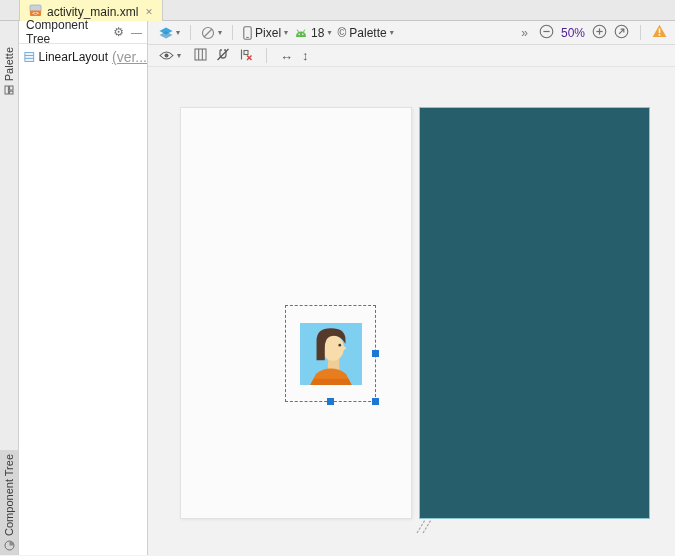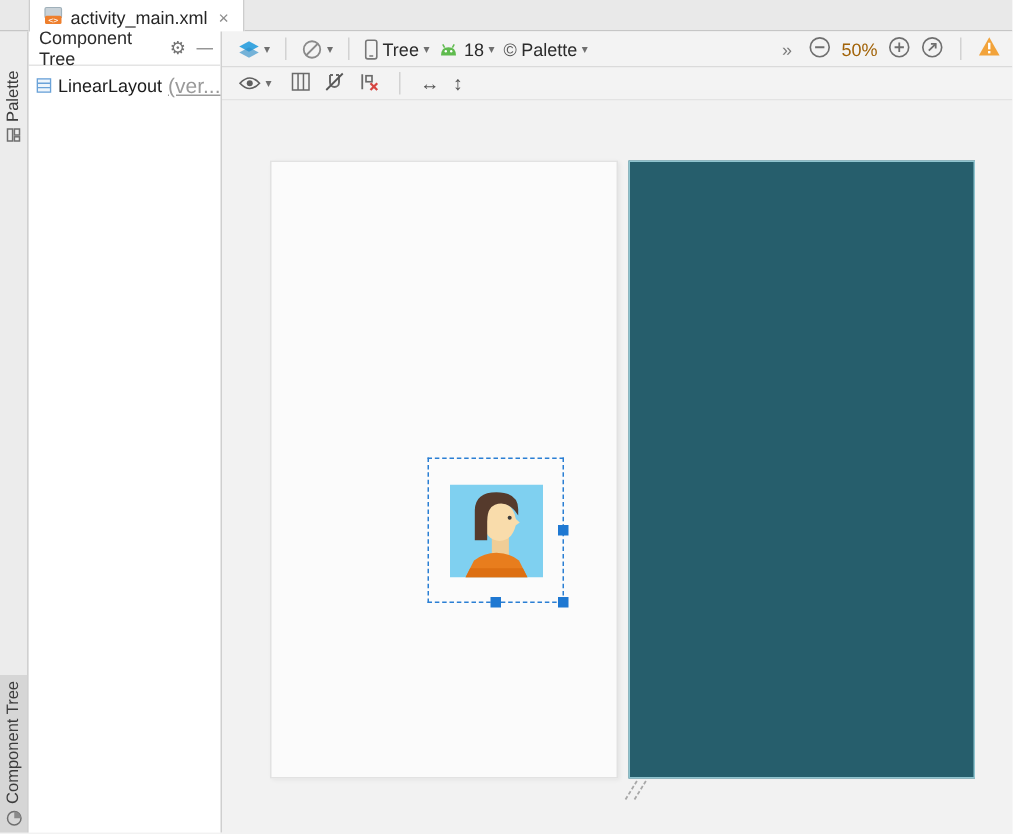--- a/index.html
+++ b/index.html
@@ -3,21 +3,21 @@
 <meta charset="utf-8">
 <style>
   * { margin:0; padding:0; box-sizing:border-box; }
   body { font-family:"Liberation Sans", sans-serif; background:#ffffff; }
   .window { position:relative; width:675px; height:556px; background:#f2f2f2; overflow:hidden;
             font-family:"Liberation Sans", sans-serif; }
 
   
   .tabbar { height:21px; background:#e9e9e9; border-bottom:1px solid #c6c6c6; display:flex; align-items:stretch; }
   .tab { margin-left:19px; display:flex; align-items:center; gap:5px; padding:12px 9px;
-         background:#ffffff; border-left:1px solid #cdcdcd; border-right:1px solid #cdcdcd;
+         background:#fef9c3; border-left:1px solid #cdcdcd; border-right:1px solid #cdcdcd;
          font-size:12px; color:#262626; }
   .tab .close { color:#8d8d8d; font-size:9px; margin-left:2px; cursor:default; }
 
   .main { display:flex; height:534px; }
 
   
   .stripe { width:19px; background:#ececec; border-right:1px solid #d0d0d0; position:relative; flex:none; }
   .tool-btn { position:absolute; left:0; width:18px; display:flex; flex-direction:column; align-items:center; padding:4px 0; }
   .tool-btn .vtext { writing-mode:vertical-rl; transform:rotate(180deg); font-size:11px; color:#3c3c3c; }
   .tool-btn svg { margin-top:4px; }
@@ -41,21 +41,21 @@
   
   .design { flex:1; display:flex; flex-direction:column; background:#f2f2f2; }
   .toolbar { display:flex; align-items:center; background:#f3f3f3; font-size:12px; color:#2b2b2b; }
   .toolbar.t1 { height:24px; border-bottom:1px solid #dadada; padding:0 8px 0 11px; gap:6px; }
   .toolbar.t2 { height:22px; border-bottom:1px solid #e3e3e3; padding:0 8px 0 11px; gap:9px; }
   .tgroup { display:flex; align-items:center; gap:3px; }
   .tsep { width:1px; height:15px; background:#d2d2d2; margin:0 4px; }
   .caret { font-size:8px; color:#6f6f6f; }
   .right-cluster { margin-left:auto; display:flex; align-items:center; gap:7px; }
   .overflow { color:#7a7a7a; font-size:12px; margin-right:4px; }
-  .zoom-label { font-size:12px; color:#a16207; }
+  .zoom-label { font-size:12px; color:#4c1d95; }
   .glyph-arrow { font-size:13px; color:#555; }
   .theme-glyph { font-size:12px; color:#555; }
 
   
   .canvas { position:relative; flex:1; background:#f2f2f2; }
   .phone { position:absolute; top:40px; height:412px; }
   .phone.white { left:32px; width:232px; background:#fbfbfb; border:1px solid #e2e2e2; box-shadow:1px 1px 3px rgba(0,0,0,0.06); }
   .phone.teal { left:271px; width:231px; background:#265e6c; border:1px solid #8fc4cf; }
 
   .selection { position:absolute; left:104px; top:197px; width:91px; height:97px; border:1px dashed #2a7fd4; }
@@ -142,21 +142,21 @@
             <line x1="3" y1="11" x2="11" y2="3" stroke="#8a8a8a" stroke-width="1.2"></line>
           </svg>
           <span class="caret">▾</span>
         </div>
         <div class="tsep"></div>
         <div class="tgroup">
           <svg width="9" height="14" viewBox="0 0 9 14">
             <rect x="0.8" y="0.8" width="7.4" height="12.4" rx="1.4" fill="none" stroke="#777777" stroke-width="1.1"></rect>
             <line x1="3.2" y1="11.4" x2="5.8" y2="11.4" stroke="#777777" stroke-width="1"></line>
           </svg>
-          <span>Tree</span>
+          <span>Pixel</span>
           <span class="caret">▾</span>
         </div>
         <div class="tgroup">
           <svg width="14" height="10" viewBox="0 0 14 10">
             <path d="M2,9 Q2,3.5 7,3.5 Q12,3.5 12,9 Z" fill="#5fbb4e"></path>
             <line x1="4.4" y1="3.8" x2="3.2" y2="1.6" stroke="#5fbb4e" stroke-width="1"></line>
             <line x1="9.6" y1="3.8" x2="10.8" y2="1.6" stroke="#5fbb4e" stroke-width="1"></line>
             <circle cx="5.2" cy="6.2" r="0.8" fill="#ffffff"></circle>
             <circle cx="8.8" cy="6.2" r="0.8" fill="#ffffff"></circle>
           </svg>

